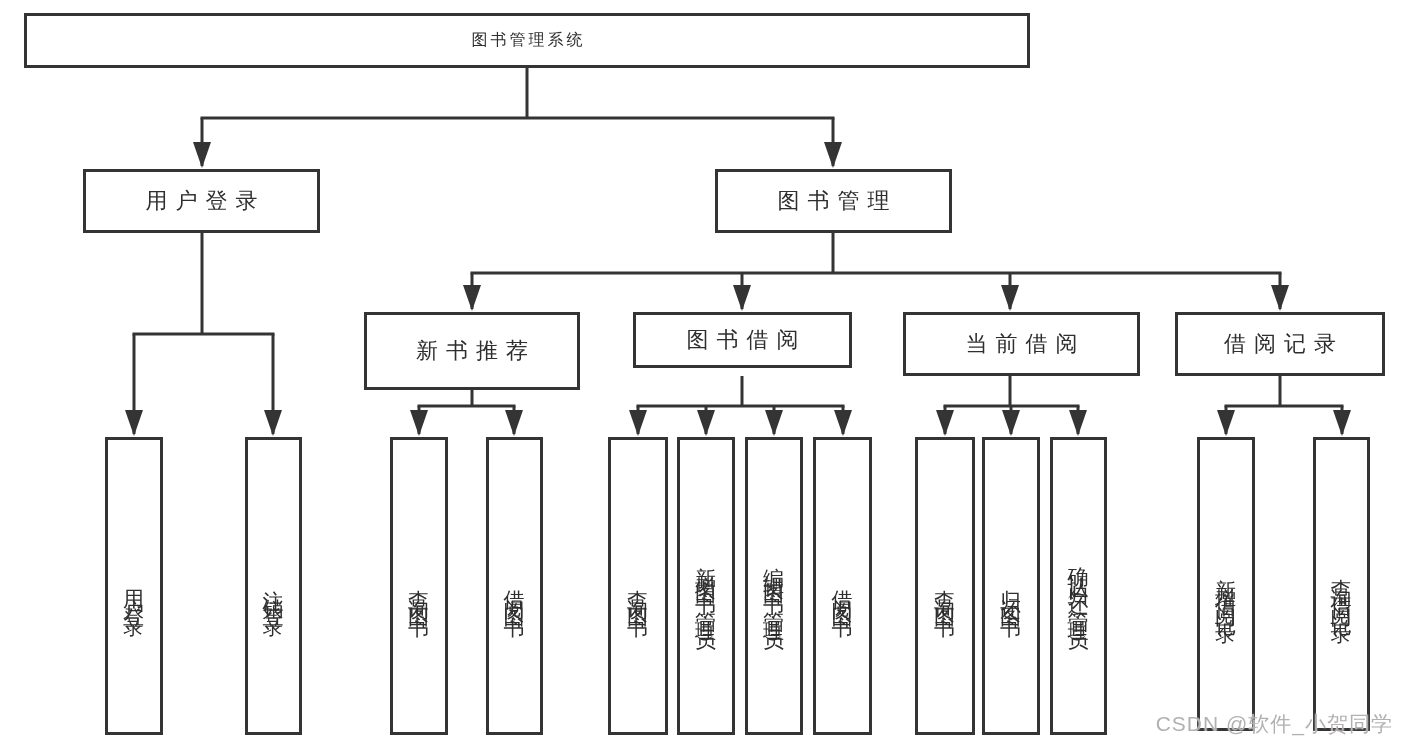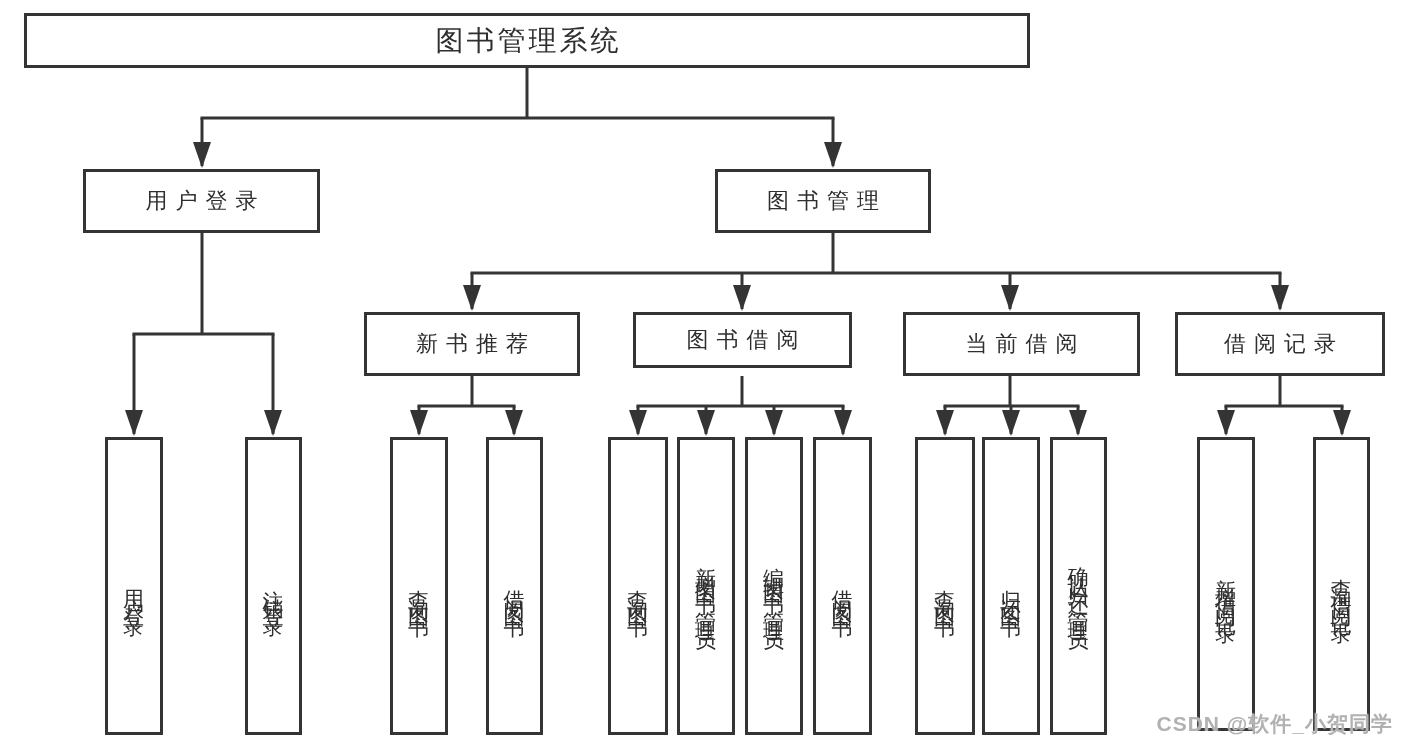--- a/index.html
+++ b/index.html
@@ -7,32 +7,31 @@
     position:relative;width:1405px;height:747px;background:#ffffff;overflow:hidden;
     font-family:"Liberation Sans","DejaVu Sans",sans-serif;
   }
   .edges{position:absolute;left:0;top:0;}
   .box{
     position:absolute;box-sizing:border-box;background:#ffffff;
     border:3px solid #343434;display:flex;align-items:center;justify-content:center;
     color:#2e2e2e;
   }
   .box .lbl{white-space:nowrap;}
-  .root .lbl{font-size:28px;letter-spacing:3px;padding-left:3px;}
+  .root .lbl{font-size:16px;letter-spacing:3px;padding-left:3px;}
   .lvl2 .lbl,.lvl3 .lbl{font-size:22px;letter-spacing:8px;padding-left:8px;}
   .leaf .lbl{
     writing-mode:vertical-rl;
     font-size:21px;letter-spacing:9px;line-height:1;
     padding-top:9px; 
   }
   .watermark{
     position:absolute;right:12px;top:710px;
     font-size:21px;letter-spacing:1px;color:#b3b0b0;white-space:nowrap;
     text-shadow:0 0 2px rgba(255,255,255,.9);
-    font-weight:bold;
   }
 </style>
 </head>
 <body>
 
 <div class="canvas">
 
   <svg class="edges" width="1405" height="747" viewBox="0 0 1405 747" aria-hidden="true">
     <defs>
       <marker id="arw" markerUnits="userSpaceOnUse" markerWidth="26" markerHeight="18" refX="24" refY="9" orient="auto">
@@ -97,25 +96,25 @@
     </g>
   </svg>
 
   <div class="box root" style="left:24px;top:13px;width:1006px;height:55px">
     <span class="lbl">图书管理系统</span>
   </div>
 
   <div class="box lvl2" style="left:83px;top:169px;width:237px;height:64px">
     <span class="lbl">用户登录</span>
   </div>
-  <div class="box lvl2" style="left:715px;top:169px;width:216px;height:64px">
+  <div class="box lvl2" style="left:715px;top:169px;width:237px;height:64px">
     <span class="lbl">图书管理</span>
   </div>
 
-  <div class="box lvl3" style="left:364px;top:312px;width:216px;height:64px">
+  <div class="box lvl3" style="left:364px;top:312px;width:216px;height:78px">
     <span class="lbl">新书推荐</span>
   </div>
   <div class="box lvl3" style="left:633px;top:312px;width:219px;height:56px">
     <span class="lbl">图书借阅</span>
   </div>
   <div class="box lvl3" style="left:903px;top:312px;width:237px;height:64px">
     <span class="lbl">当前借阅</span>
   </div>
   <div class="box lvl3" style="left:1175px;top:312px;width:210px;height:64px">
     <span class="lbl">借阅记录</span>

